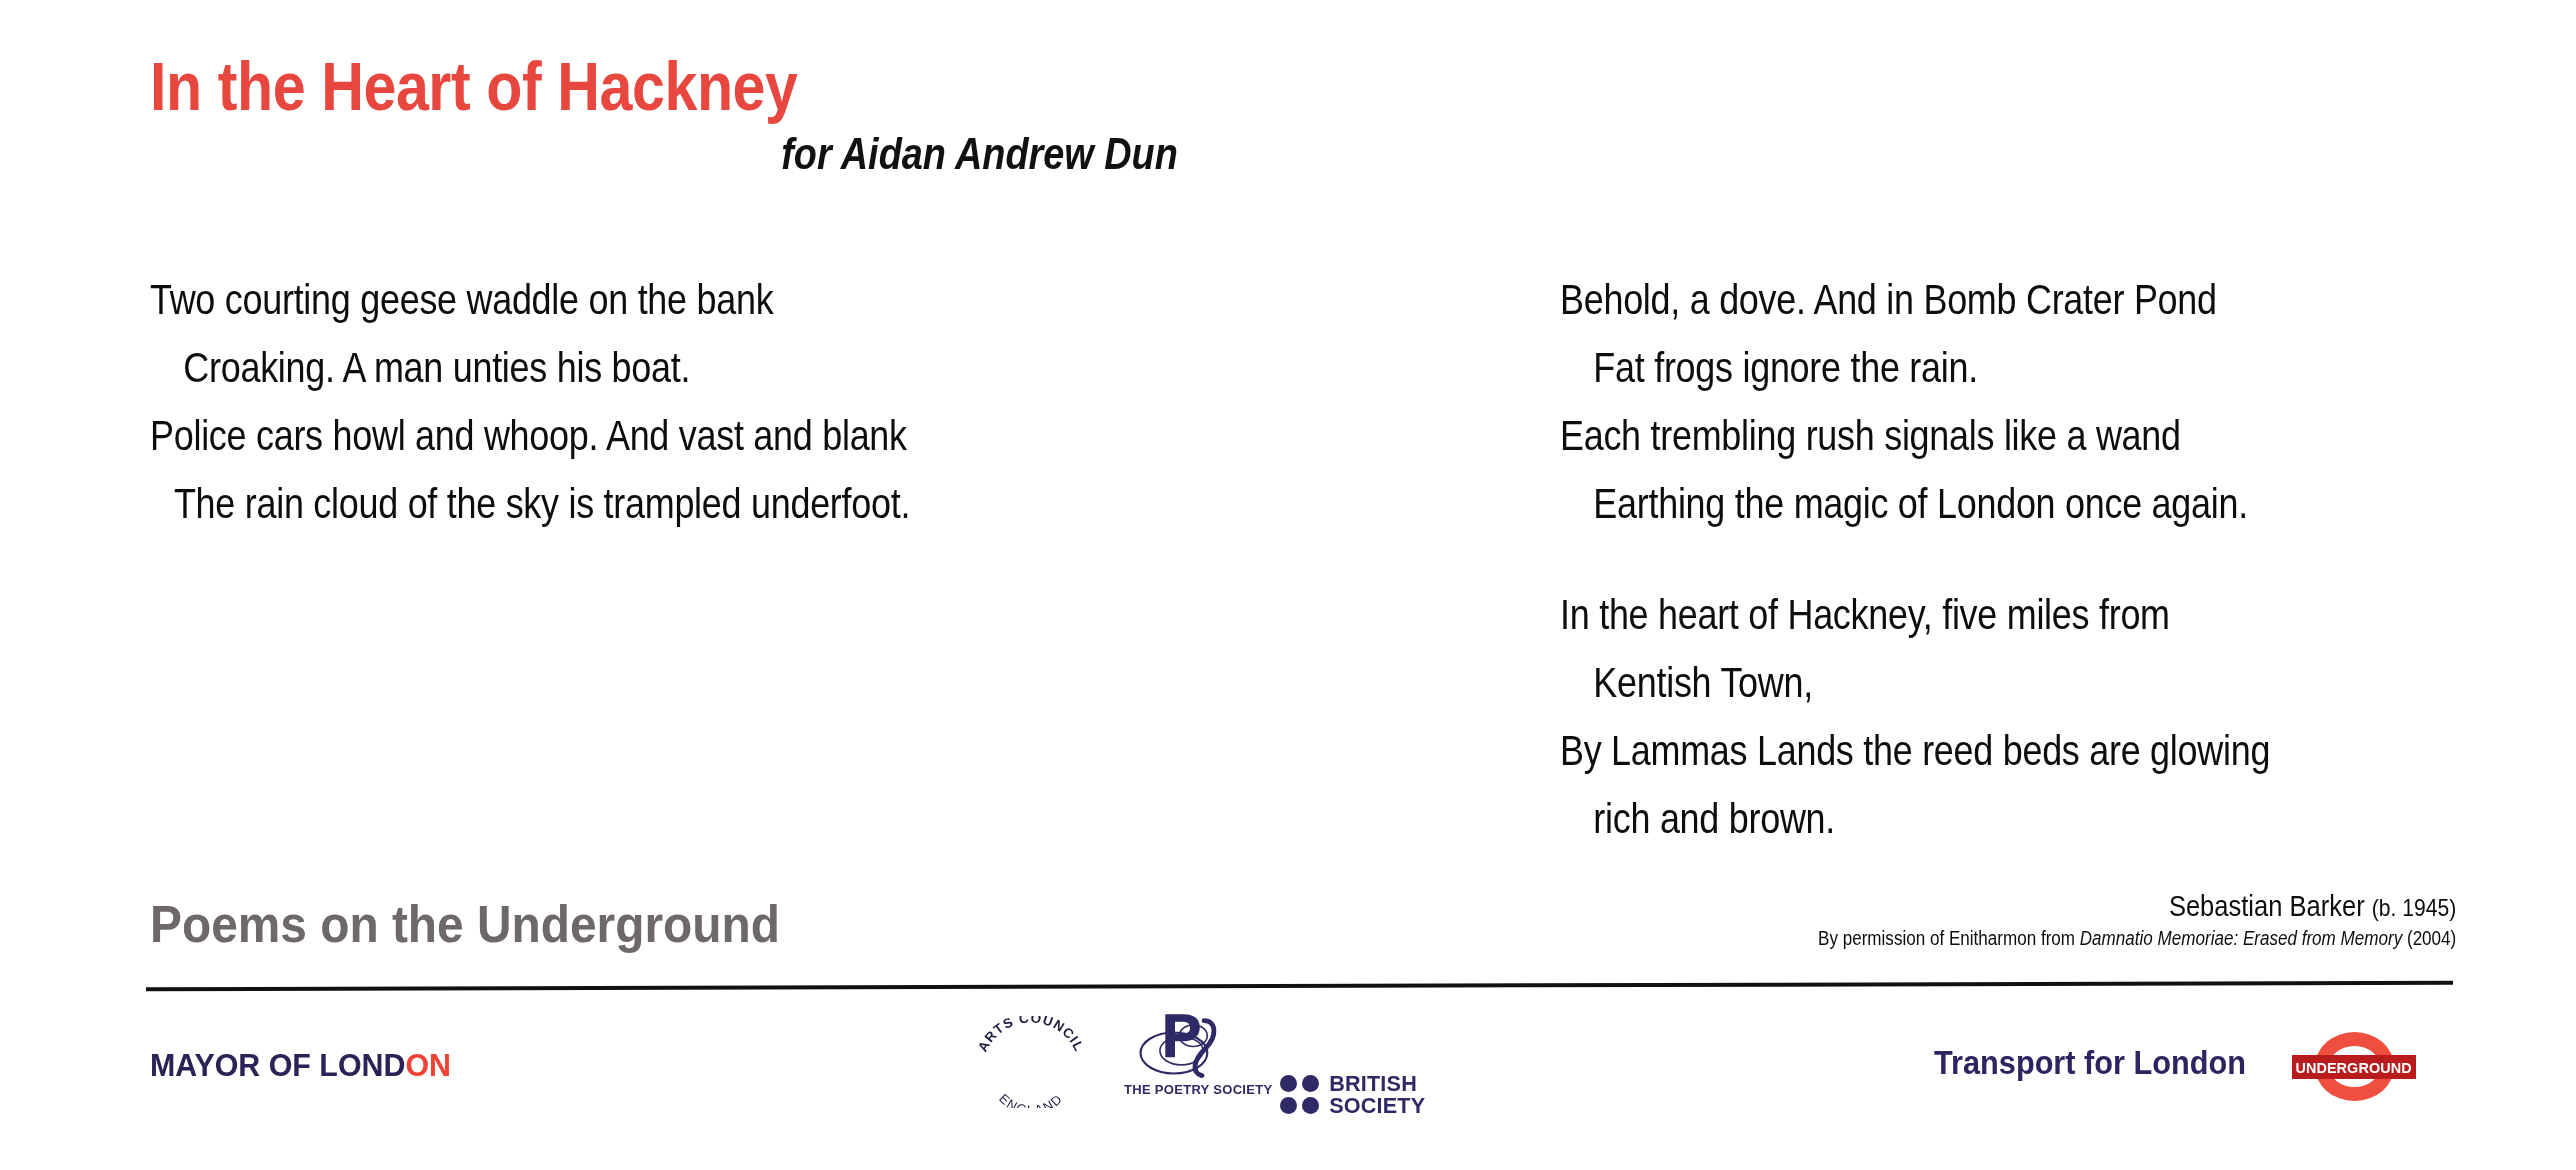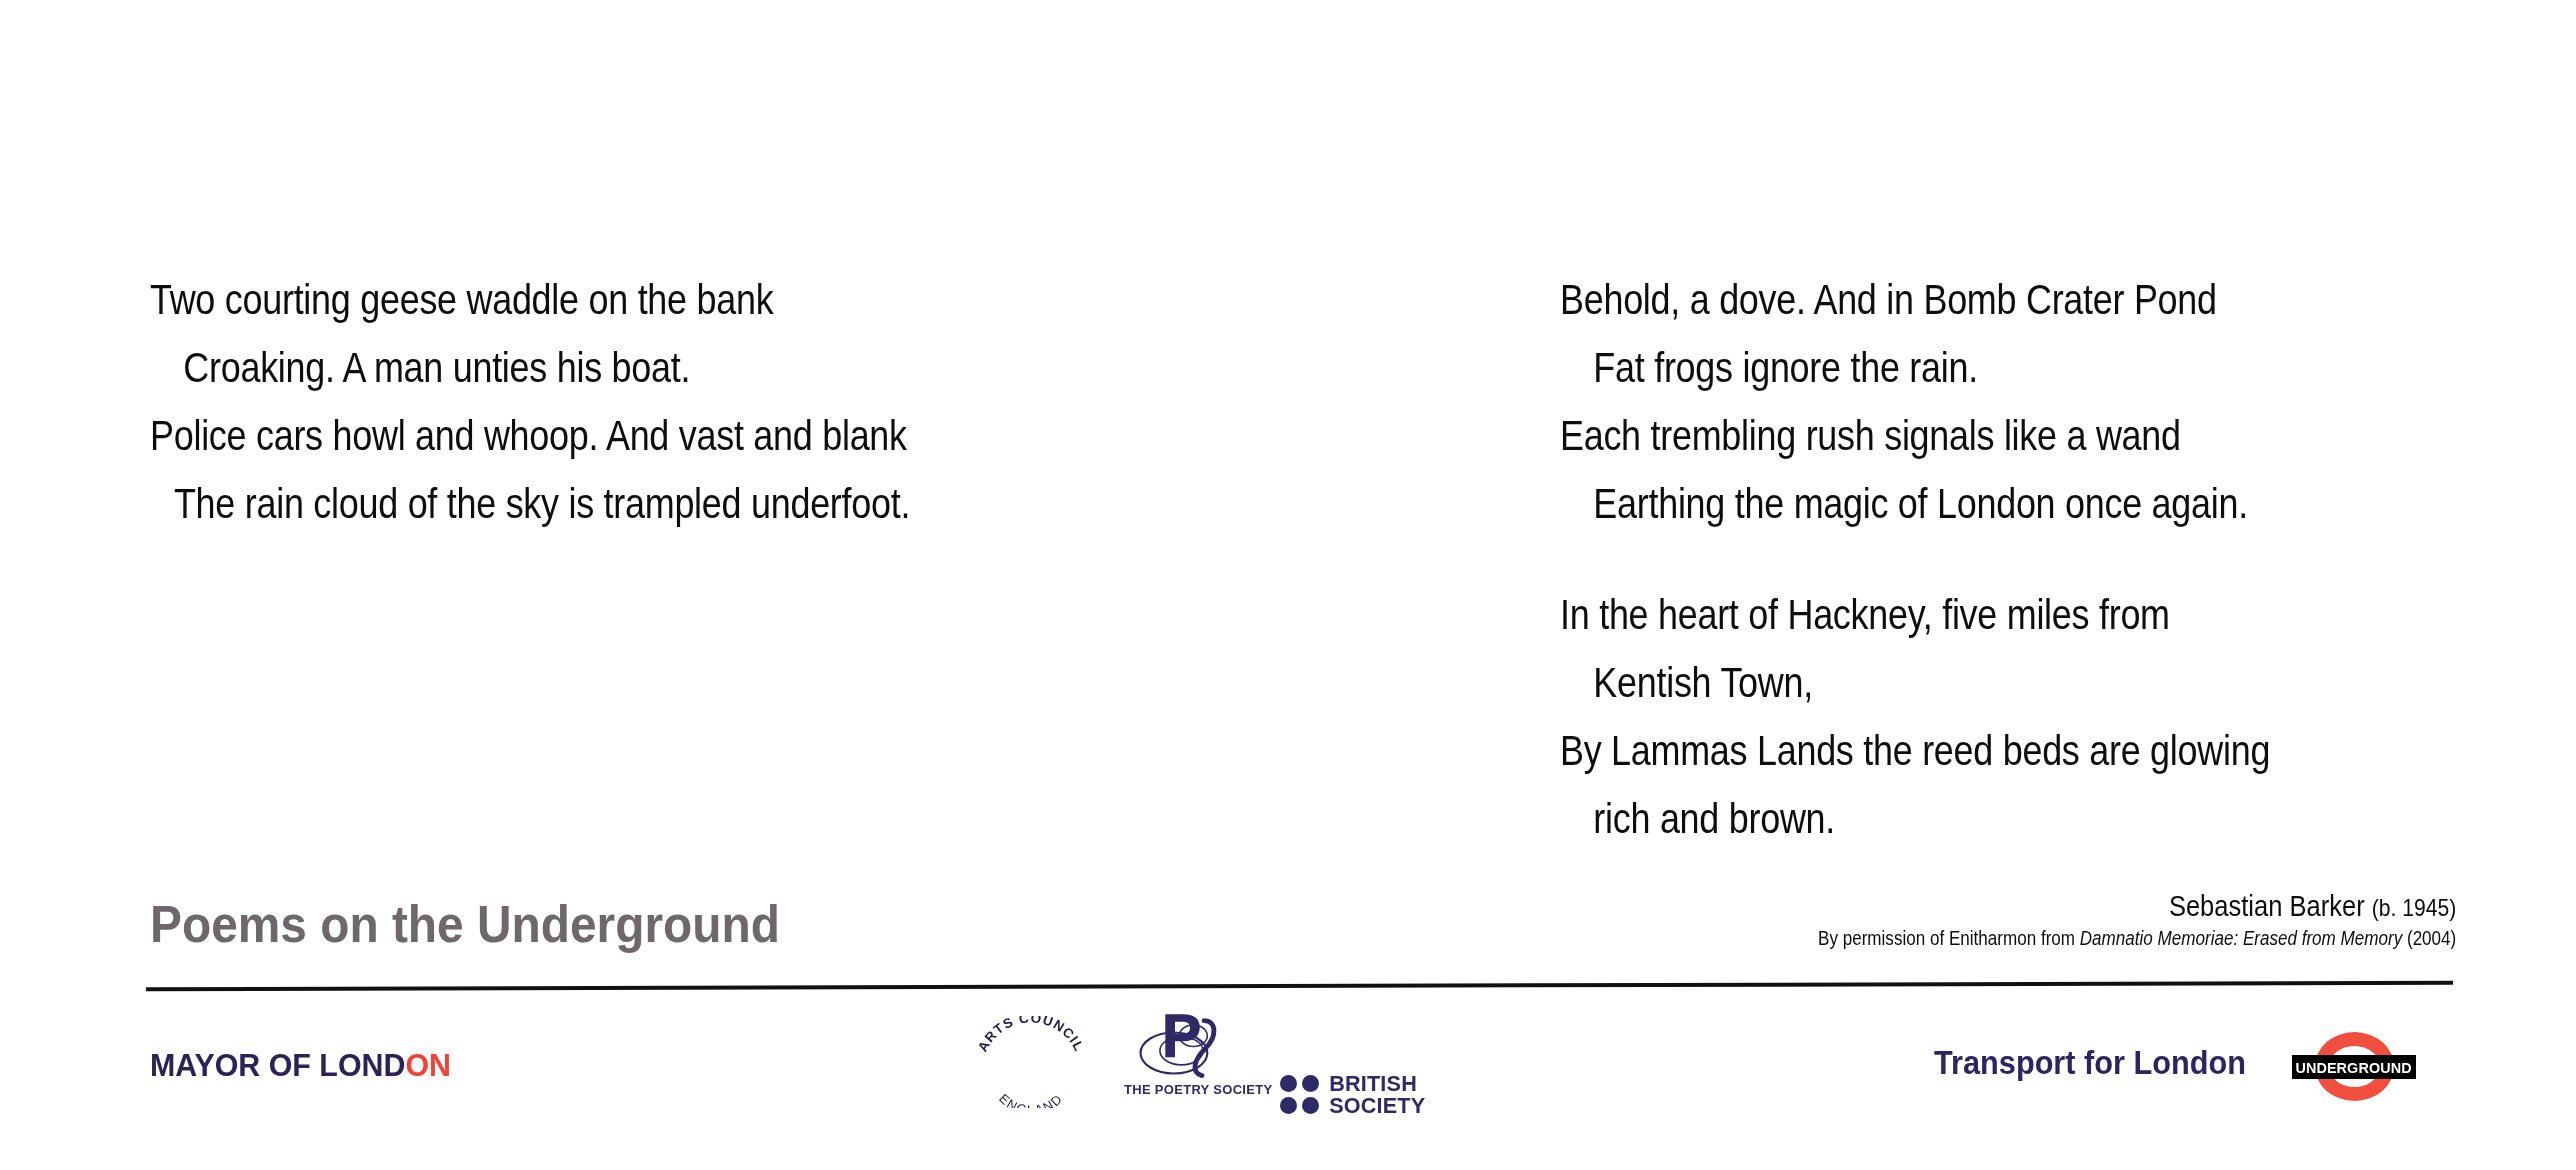--- a/index.html
+++ b/index.html
@@ -253,39 +253,43 @@
     left: 23px; top: 0;
     width: 79px; height: 69px;
     border: 14.6px solid #f04e3e;
     border-radius: 50%;
     box-sizing: border-box;
   }
   .roundel-bar {
     position: absolute;
     left: 0; top: 23px;
     width: 124px; height: 24px;
-    background: #000000;
+    background: #b91c1c;
     display: flex;
     align-items: center;
     justify-content: center;
   }
   .roundel-bar span {
     font-family: "Liberation Sans", sans-serif;
     font-weight: bold;
     font-size: 15px;
     color: #ffffff;
     letter-spacing: 0.1px;
     transform: scaleX(0.96);
   }
 </style>
 </head>
 <body>
 
 <div class="poster">
 
+  <div class="title-block">
+    <h1 class="poem-title">In the Heart of Hackney</h1>
+    <div class="poem-dedication">for Aidan Andrew Dun</div>
+  </div>
 
   <div class="poem-body">
 
     <div class="poem-col left">
       <div class="stanza">
         <div class="pline">Two courting geese waddle on the bank</div>
         <div class="pline indent">Croaking. A man unties his boat.</div>
         <div class="pline">Police cars howl and whoop. And vast and blank</div>
         <div class="pline indent2">The rain cloud of the sky is trampled underfoot.</div>
       </div>

